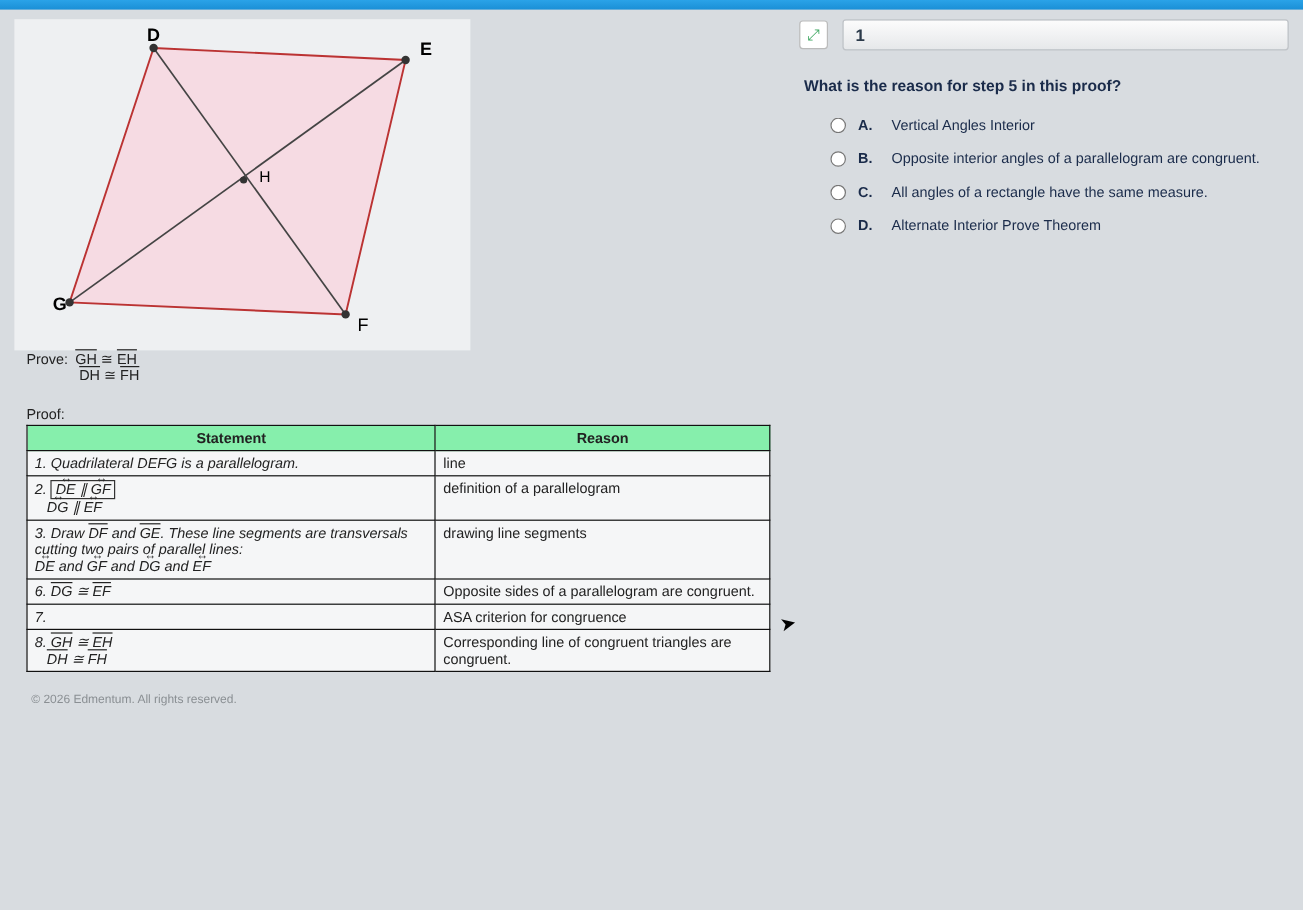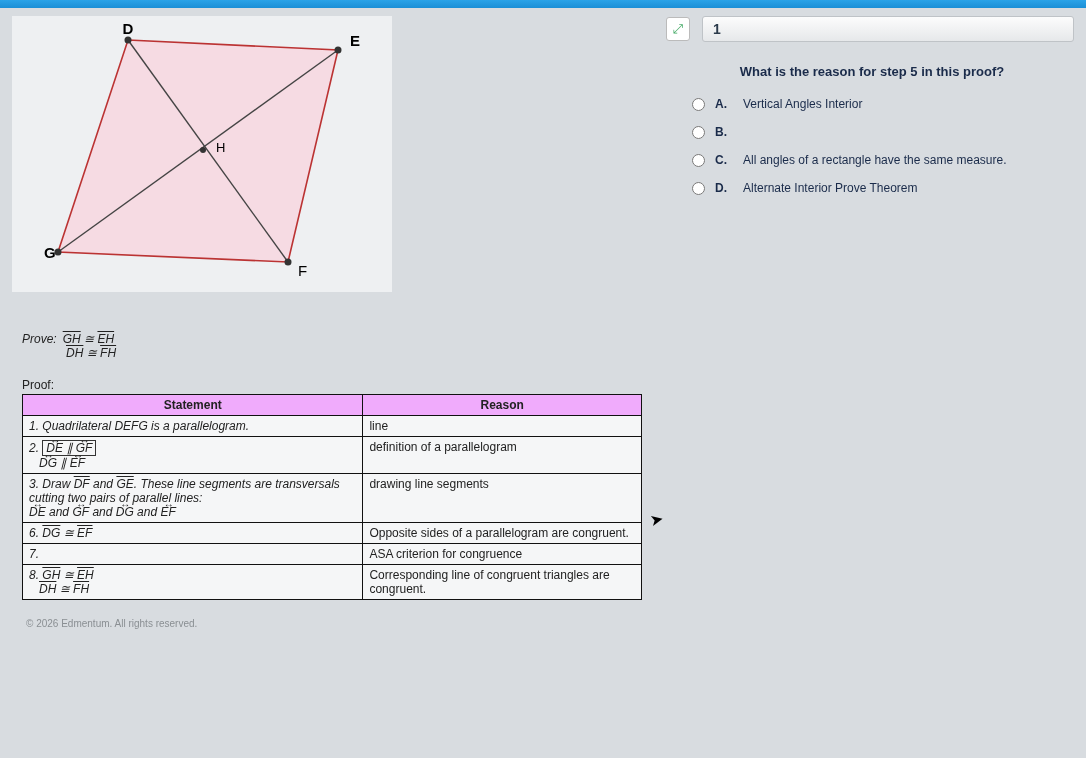--- a/index.html
+++ b/index.html
@@ -32,40 +32,40 @@
     flex:1;
     display:flex;
     flex-direction:column;
   }
   .diagram-card {
     background:#eef0f2;
     padding: 6px 6px 10px 6px;
     width: 380px;
   }
   svg.parallelogram { display:block; }
-  .prove-block { margin-top: 40px; margin-left: 10px; font-style: italic; }
+  .prove-block { margin-left: 10px; }
   .prove-row { display:flex; align-items:flex-start; gap:6px; }
   .prove-label { font-weight:500; }
   .seg { text-decoration: overline; display:inline-block; }
   .indent { margin-left: 44px; }
   .proof-label { margin: 18px 0 2px 10px; }
   table.proof {
     border-collapse: collapse;
     width: 620px;
     background:#f5f6f7;
     margin-left:10px;
   }
   table.proof th, table.proof td {
     border:1px solid #111;
     padding:3px 6px;
     vertical-align:top;
     font-size:12px;
     text-align:left;
   }
-  table.proof th { font-weight:bold; text-align:center; background:#f0abfc; }
+  table.proof th { font-weight:bold; text-align:center; background:#86efac; }
   td.statement { width: 55%; font-style: italic; }
   .boxed { border:1px solid #333; padding:0 3px; display:inline-block; }
   .lrarrow { font-size:10px; letter-spacing:-1px; }
   .right-header {
     display:flex;
     align-items:center;
     gap:12px;
     margin-bottom:16px;
   }
   .expand-btn {
@@ -85,21 +85,20 @@
     padding:4px 10px;
     font-weight:bold;
     font-size:14px;
     color:#2b3a4a;
   }
   .question-text {
     font-weight:bold;
     color:#1a2b4a;
     font-size:13px;
     margin: 6px 0 18px 4px;
-    text-align: center;
   }
   .choices { margin-left: 26px; display:flex; flex-direction:column; gap:14px; }
   .choice { display:flex; align-items:center; gap:10px; font-size:12px; color:#1a2b4a; cursor:pointer;}
   .choice input { margin:0; }
   .choice .lbl { font-weight:bold; min-width:18px; }
   .cursor {
     position:absolute;
     left:650px; top:510px;
     font-size:16px;
     color:#000;
@@ -223,20 +222,21 @@
 
     <div class="choices">
       <label class="choice">
         <input type="radio" name="ans" style="">
         <span class="lbl">A.</span>
         <span>Vertical Angles Interior</span>
       </label>
       <label class="choice">
         <input type="radio" name="ans" style="">
         <span class="lbl">B.</span>
+        <span>Opposite interior angles of a parallelogram are congruent.</span>
       </label>
       <label class="choice">
         <input type="radio" name="ans" style="">
         <span class="lbl">C.</span>
         <span>All angles of a rectangle have the same measure.</span>
       </label>
       <label class="choice">
         <input type="radio" name="ans" style="">
         <span class="lbl">D.</span>
         <span>Alternate Interior Prove Theorem</span>

